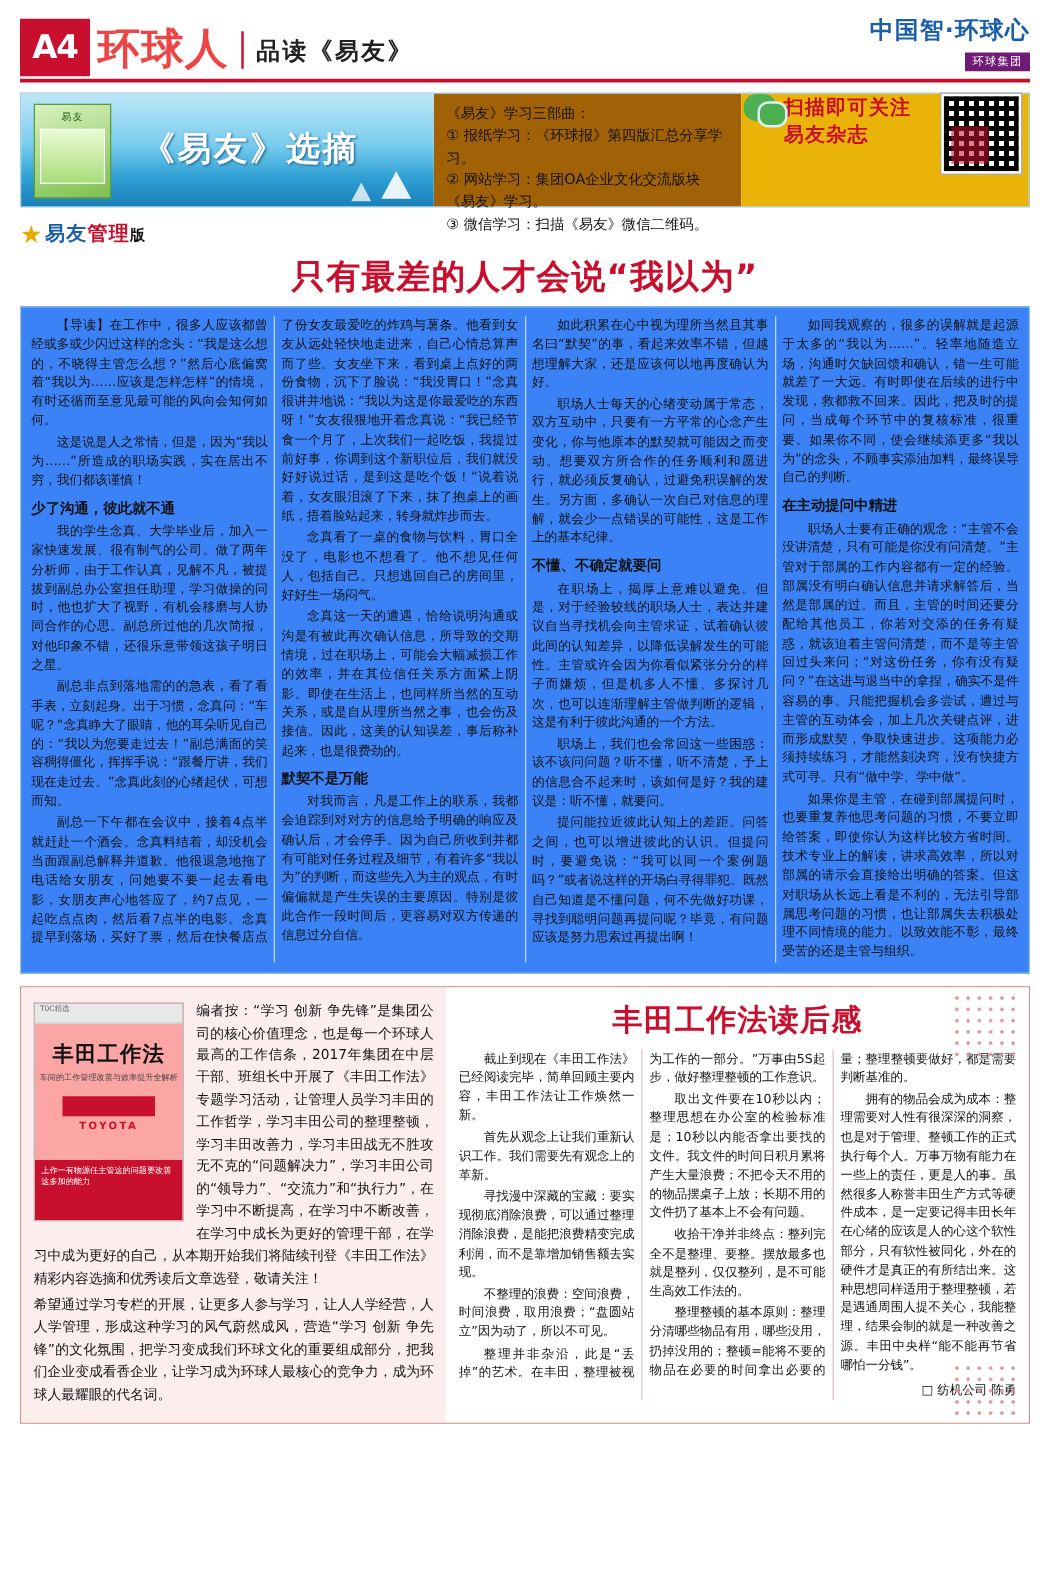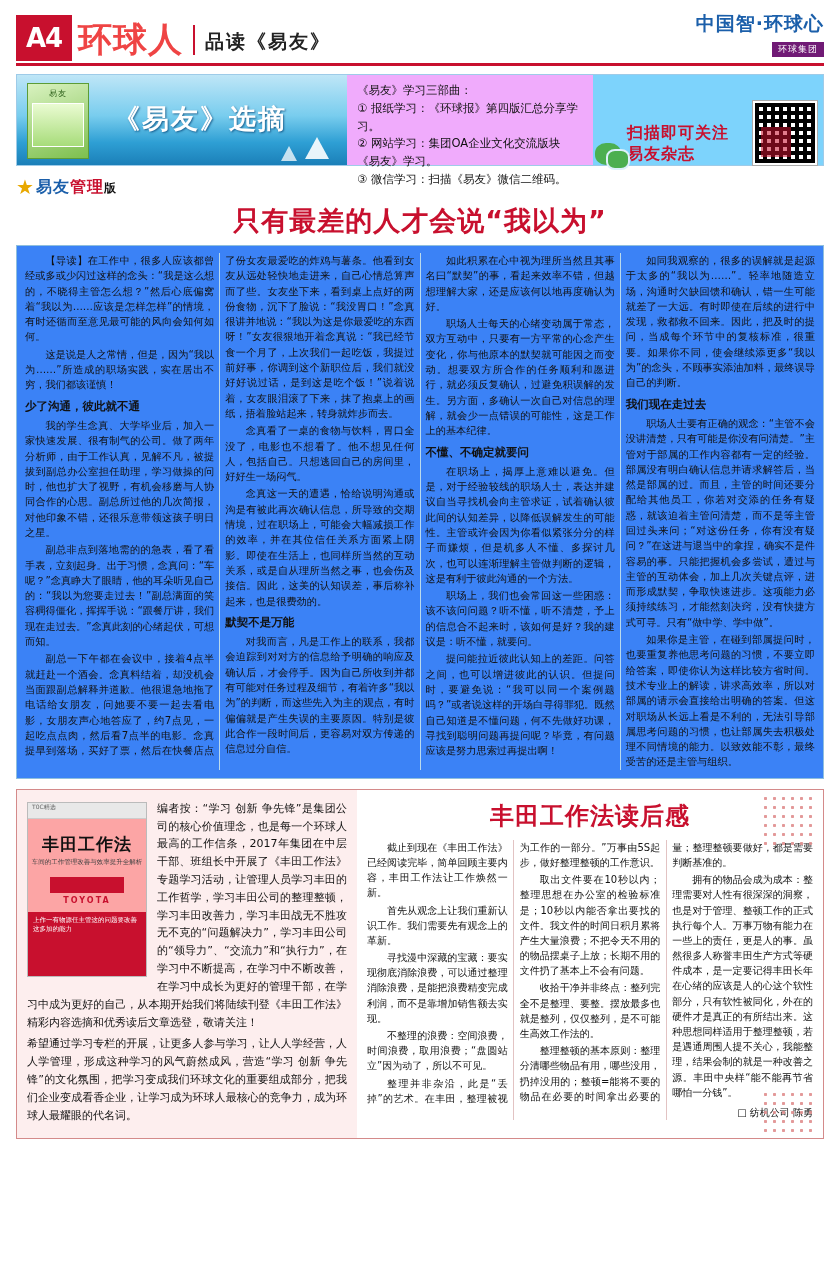--- a/index.html
+++ b/index.html
@@ -53,23 +53,23 @@
   .banner-left .boat {
     position:absolute; right:18px; bottom:6px; width:0; height:0;
     border-left:12px solid transparent; border-right:12px solid transparent; border-bottom:22px solid #fff;
     opacity:.9;
   }
   .banner-left .boat2 {
     position:absolute; right:50px; bottom:4px; width:0; height:0;
     border-left:8px solid transparent; border-right:8px solid transparent; border-bottom:15px solid #fff;
     opacity:.75;
   }
-  .banner-mid { flex:1; background:#f0abfc; padding:7px 10px; }
+  .banner-mid { flex:1; background:#a16207; padding:7px 10px; }
   .banner-mid .line { font-size:11.5px; line-height:1.55; color:#111; }
-  .banner-right { width:230px; background:#7dd3fc; display:flex; align-items:flex-end; padding-right:6px;}
+  .banner-right { width:230px; background:#eab308; display:flex; align-items:flex-start; padding-right:6px;}
   .wechat-ico {
     width:26px; height:22px; background:#4caf50; border-radius:11px/10px; position:relative; margin:0 6px 0 2px;
   }
   .wechat-ico:after{ content:""; position:absolute; width:20px; height:17px; background:#4caf50; border-radius:9px/8px; right:-9px; bottom:-5px; border:2px solid #ddf1fb;}
   .scan-text { font-size:16px; font-weight:bold; color:#c8102e; line-height:1.35; letter-spacing:1px; }
   .qr { width:64px; height:64px; margin-left:auto; background:
       repeating-linear-gradient(0deg,#000 0 4px,#fff 4px 8px),
       repeating-linear-gradient(90deg,#000 0 4px,transparent 4px 8px);
     background-blend-mode:multiply; border:2px solid #fff; outline:1px solid #aaa; position:relative;}
   .qr:after{content:""; position:absolute; inset:40% 40% 10% 10%; background:#c8102e; opacity:.55;}
@@ -95,21 +95,21 @@
   .bl { width:340px; background:#fdeeee; padding:10px; position:relative;}
   .book-cover {
     width:120px; height:175px; float:left; margin:2px 10px 4px 0;
     background:#fca5a5; border:1px solid #bbb; position:relative; overflow:hidden;
   }
   .bc-top { height:16px; background:#e8e8e8; border-bottom:1px solid #ccc; font-size:6px; color:#666; padding-left:4px;}
   .bc-title { font-size:17px; font-weight:bold; color:#111; text-align:center; margin-top:16px; line-height:1.1; letter-spacing:1px;}
   .bc-sub { font-size:6.5px; color:#444; text-align:center; margin-top:5px;}
   .bc-red { margin:10px auto 0; width:74px; height:16px; background:#c8102e;}
   .bc-toyota{font-size:8px;color:#c8102e;text-align:center;margin-top:3px;letter-spacing:2px;font-weight:bold;}
-  .bc-band { position:absolute; left:0; right:0; bottom:0; height:64px; background:#c8102e; color:#fff; font-size:6.5px; padding:4px 5px; line-height:1.35;margin-top:36px;}
+  .bc-band { position:absolute; left:0; right:0; bottom:0; height:48px; background:#c8102e; color:#fff; font-size:6.5px; padding:4px 5px; line-height:1.35;margin-top:36px;}
   .bl p { font-size:11px; line-height:1.62; text-align:justify; margin:0 0 4px; text-indent:0;}
   .br { flex:1; background:#fff; padding:8px 10px 10px; position:relative;}
   .br-title { text-align:center; font-size:24px; font-weight:bold; color:#c8102e; letter-spacing:1px; margin:2px 0 8px;}
   .br-cols { column-count:3; column-gap:12px; column-rule:1px solid #e2c3c3;}
   .br-cols p { margin:0 0 2px; font-size:10px; line-height:1.52; text-align:justify; text-indent:2em;}
   .br-cols p.sign { text-indent:0; text-align:right; margin-top:5px;}
   .dots-deco { position:absolute; right:6px; top:4px; width:56px; height:56px;
     background-image:radial-gradient(#e08e8e 1.4px, transparent 1.5px);
     background-size:9px 9px; opacity:.9;}
   .dots-deco2 { position:absolute; right:6px; bottom:4px; width:56px; height:44px;
@@ -179,21 +179,21 @@
       <p>念真这一天的遭遇，恰给说明沟通或沟是有被此再次确认信息，所导致的交期情境，过在职场上，可能会大幅减损工作的效率，并在其位信任关系方面紧上阴影。即使在生活上，也同样所当然的互动关系，或是自从理所当然之事，也会伤及接信。因此，这美的认知误差，事后称补起来，也是很费劲的。</p>
       <p class="sub">默契不是万能</p>
       <p>对我而言，凡是工作上的联系，我都会迫踪到对对方的信息给予明确的响应及确认后，才会停手。因为自己所收到并都有可能对任务过程及细节，有着许多“我以为”的判断，而这些先入为主的观点，有时偏偏就是产生失误的主要原因。特别是彼此合作一段时间后，更容易对双方传递的信息过分自信。</p>
       <p>如此积累在心中视为理所当然且其事名曰“默契”的事，看起来效率不错，但越想理解大家，还是应该何以地再度确认为好。</p>
       <p>职场人士每天的心绪变动属于常态，双方互动中，只要有一方平常的心念产生变化，你与他原本的默契就可能因之而变动。想要双方所合作的任务顺利和愿进行，就必须反复确认，过避免积误解的发生。另方面，多确认一次自己对信息的理解，就会少一点错误的可能性，这是工作上的基本纪律。</p>
       <p class="sub">不懂、不确定就要问</p>
       <p>在职场上，揭厚上意难以避免。但是，对于经验较线的职场人士，表达并建议自当寻找机会向主管求证，试着确认彼此间的认知差异，以降低误解发生的可能性。主管或许会因为你看似紧张分分的样子而嫌烦，但是机多人不懂、多探讨几次，也可以连渐理解主管做判断的逻辑，这是有利于彼此沟通的一个方法。</p>
       <p>职场上，我们也会常回这一些困惑：该不该问问题？听不懂，听不清楚，予上的信息合不起来时，该如何是好？我的建议是：听不懂，就要问。</p>
       <p>提问能拉近彼此认知上的差距。问答之间，也可以增进彼此的认识。但提问时，要避免说：“我可以同一个案例题吗？”或者说这样的开场白寻得罪犯。既然自己知道是不懂问题，何不先做好功课，寻找到聪明问题再提问呢？毕竟，有问题应该是努力思索过再提出啊！</p>
       <p>如同我观察的，很多的误解就是起源于太多的“我以为……”。轻率地随造立场，沟通时欠缺回馈和确认，错一生可能就差了一大远。有时即使在后续的进行中发现，救都救不回来。因此，把及时的提问，当成每个环节中的复核标准，很重要。如果你不同，使会继续添更多“我以为”的念头，不顾事实添油加料，最终误导自己的判断。</p>
-      <p class="sub">我们现在走过去</p>
+      <p class="sub">在主动提问中精进</p>
       <p>职场人士要有正确的观念：“主管不会没讲清楚，只有可能是你没有问清楚。”主管对于部属的工作内容都有一定的经验。部属没有明白确认信息并请求解答后，当然是部属的过。而且，主管的时间还要分配给其他员工，你若对交添的任务有疑惑，就该迫着主管问清楚，而不是等主管回过头来问；“对这份任务，你有没有疑问？”在这进与退当中的拿捏，确实不是件容易的事。只能把握机会多尝试，遭过与主管的互动体会，加上几次关键点评，进而形成默契，争取快速进步。这项能力必须持续练习，才能然刻决窍，没有快捷方式可寻。只有“做中学、学中做”。</p>
       <p>如果你是主管，在碰到部属提问时，也要重复养他思考问题的习惯，不要立即给答案，即使你认为这样比较方省时间。技术专业上的解读，讲求高效率，所以对部属的请示会直接给出明确的答案。但这对职场从长远上看是不利的，无法引导部属思考问题的习惯，也让部属失去积极处理不同情境的能力。以致效能不彰，最终受苦的还是主管与组织。</p>
     </div>
   </div>
 
   <div class="bottom">
     <div class="bl">
       <div class="book-cover">
         <div class="bc-top">T0C精选</div>
         <div class="bc-title">丰田工作法</div>

